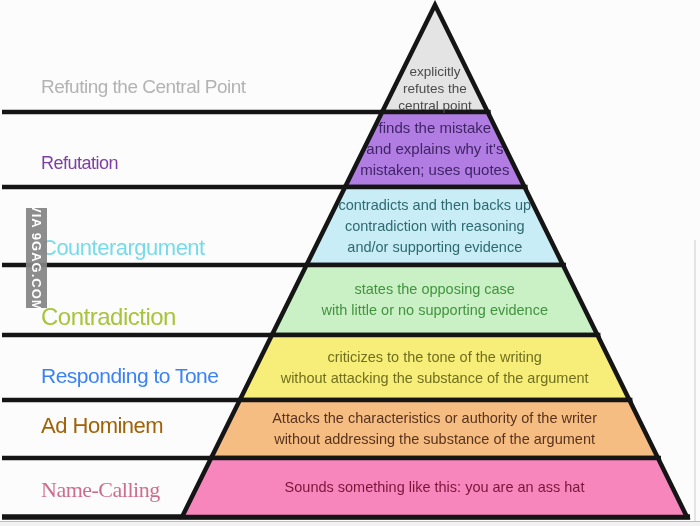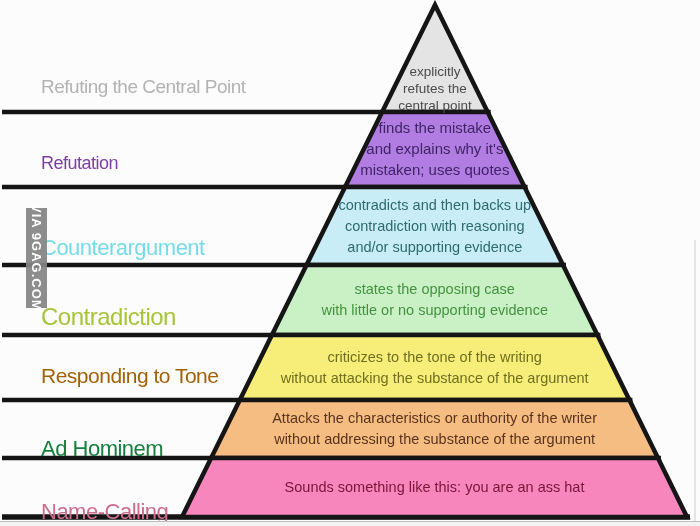--- a/index.html
+++ b/index.html
@@ -63,22 +63,22 @@
       <text text-anchor="middle" fill="#43923f" font-size="14.5" font-family="&quot;Liberation Sans&quot;, sans-serif"><tspan x="434.7119140625" y="294">states the opposing case</tspan><tspan x="434.7119140625" y="315">with little or no supporting evidence</tspan></text>
       <text text-anchor="middle" fill="#716f1f" font-size="14.5" font-family="&quot;Liberation Sans&quot;, sans-serif"><tspan x="434.64599609375" y="361.5">criticizes to the tone of the writing</tspan><tspan x="434.64599609375" y="382.5">without attacking the substance of the argument</tspan></text>
       <text text-anchor="middle" fill="#59331c" font-size="14.5" font-family="&quot;Liberation Sans&quot;, sans-serif"><tspan x="434.5859375" y="423">Attacks the  characteristics or authority of the writer</tspan><tspan x="434.5859375" y="444">without addressing the substance of the argument</tspan></text>
       <text text-anchor="middle" fill="#791538" font-size="14.5" font-family="&quot;Liberation Sans&quot;, sans-serif"><tspan x="434.52880859375" y="492">Sounds something like this: you are an ass hat</tspan></text>
     </svg>
 
   <div class="side-label" style="top: 77px; color: rgb(179, 179, 179); font-size: 19px;">Refuting the Central Point</div>
   <div class="side-label" style="top: 154px; color: rgb(125, 63, 163); font-size: 18px;">Refutation</div>
   <div class="side-label" style="top: 236px; color: rgb(118, 219, 232); font-size: 22px;">Counterargument</div>
   <div class="side-label" style="top: 304px; color: rgb(167, 196, 59); font-size: 24px;">Contradiction</div>
-  <div class="side-label" style="top: 365px; color: #a16207; font-size: 21px;">Responding to Tone</div>
-  <div class="side-label" style="top: 437px; color: #15803d; font-size: 22px;">Ad Hominem</div>
-  <div class="side-label" style="top: 500px; color: rgb(205, 109, 142); font-size: 22px;">Name-Calling</div>
+  <div class="side-label" style="top: 365px; color: #3b82f6; font-size: 21px;">Responding to Tone</div>
+  <div class="side-label" style="top: 414px; color: #a16207; font-size: 22px;">Ad Hominem</div>
+  <div class="side-label" style="top: 478px; color: rgb(205, 109, 142); font-size: 22px; font-family: Liberation Serif, serif;">Name-Calling</div>
 
   <div class="watermark" style="left:26px;top:208px;width:21px;height:100px;">
     <span>VIA 9GAG.COM</span>
   </div>
 
   <div class="bottom-strip"></div>
 </div>
 
 </body></html>

